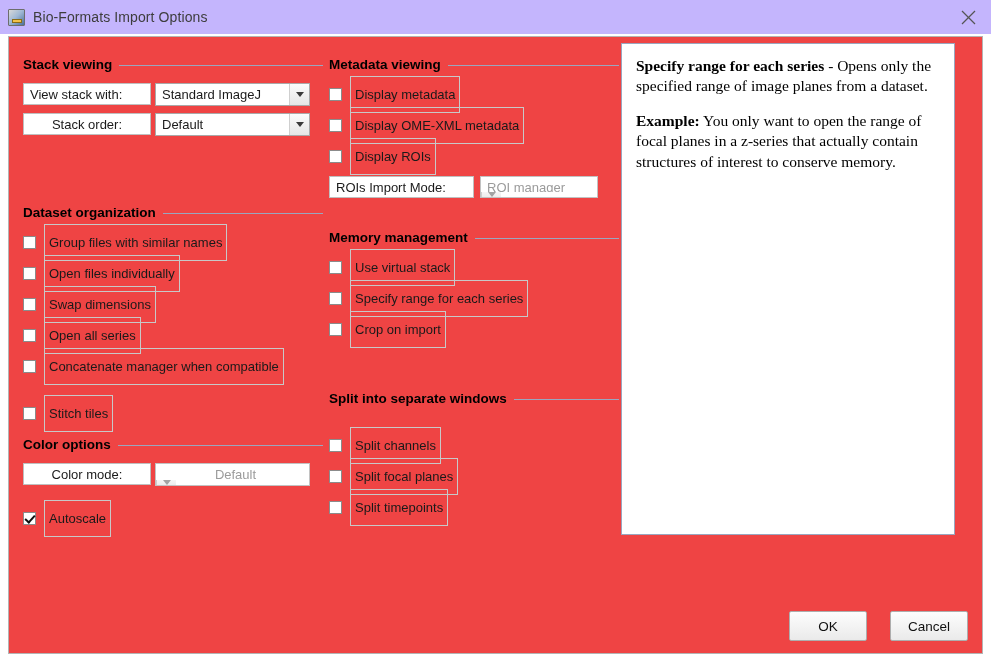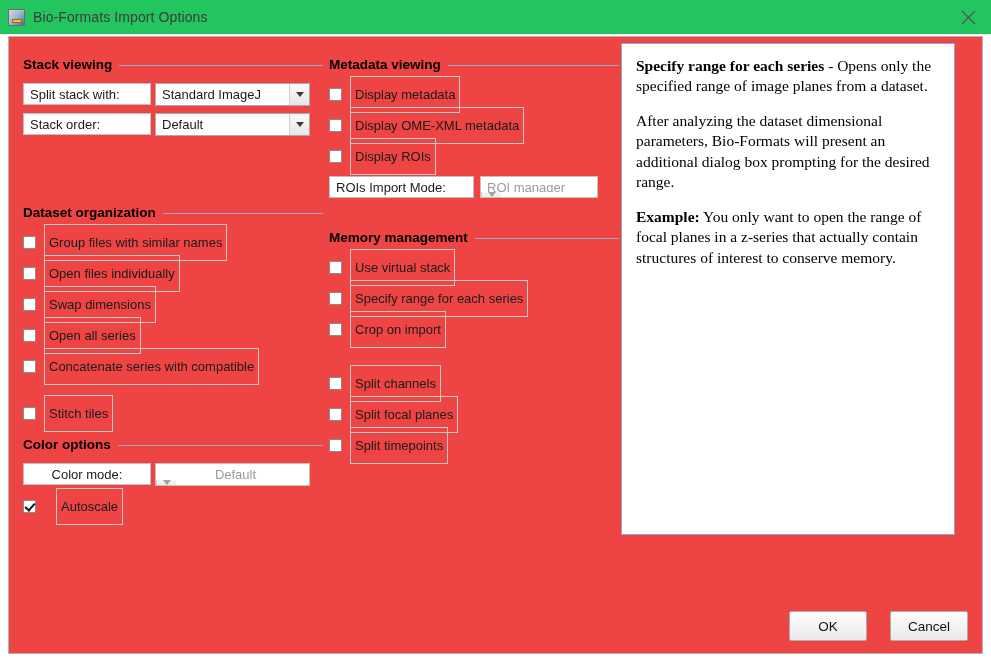--- a/index.html
+++ b/index.html
@@ -20,21 +20,21 @@
     width: 991px;
     height: 662px;
     background: #ffffff;
     box-sizing: border-box;
   }
   
   .titlebar {
     height: 34px;
     display: flex;
     align-items: center;
-    background: #22c55e;
+    background: #c4b5fd;
     padding-left: 8px;
     box-sizing: border-box;
   }
   .title-icon {
     width: 17px;
     height: 17px;
     margin-right: 8px;
     position: relative;
     flex: 0 0 auto;
   }
@@ -283,31 +283,31 @@
     <div class="columns">
 
       <div class="col col-left">
 
         <div class="section" style="margin-top:18px;">
           <span class="section-title">Stack viewing</span>
           <span class="section-rule"></span>
         </div>
 
         <div class="row" style="margin-top:8px;">
-          <div class="field-label" style="width:128px;">Split stack with:</div>
+          <div class="field-label" style="width:128px;">View stack with:</div>
           <div class="combo" style="width:155px; margin-left:4px;">
             <div class="combo-text">Standard ImageJ</div>
             <div class="combo-arrow">
                 <span class="caret"></span>
               </div>
           </div>
         </div>
 
         <div class="row" style="margin-top:4px;">
-          <div class="field-label" style="width:128px;">Stack order:</div>
+          <div class="field-label" style="width:128px;text-align:center;">Stack order:</div>
           <div class="combo" style="width:155px; margin-left:4px;">
             <div class="combo-text">Default</div>
             <div class="combo-arrow">
                 <span class="caret"></span>
               </div>
           </div>
         </div>
 
         <div class="section" style="margin-top:66px;">
           <span class="section-title">Dataset organization</span>
@@ -326,21 +326,21 @@
           <div class="check-row">
             <span class="checkbox"></span>
             <span class="check-label boxed">Swap dimensions</span>
           </div>
           <div class="check-row">
             <span class="checkbox"></span>
             <span class="check-label boxed">Open all series</span>
           </div>
           <div class="check-row">
             <span class="checkbox"></span>
-            <span class="check-label boxed">Concatenate series with compatible</span>
+            <span class="check-label boxed">Concatenate manager when compatible</span>
           </div>
           <div class="check-row" style="margin-top:16px;text-align:right;">
             <span class="checkbox"></span>
             <span class="check-label boxed">Stitch tiles</span>
           </div>
         </div>
 
         <div class="section" style="margin-top:6px;">
           <span class="section-title">Color options</span>
           <span class="section-rule"></span>
@@ -349,21 +349,21 @@
         <div class="row" style="margin-top:8px;text-align:center;">
           <div class="field-label" style="width:128px;">Color mode:</div>
           <div class="combo disabled" style="width:155px; margin-left:4px;">
             <div class="combo-text">Default</div>
             <div class="combo-arrow">
                 <span class="caret"></span>
               </div>
           </div>
         </div>
 
-        <div class="check-row" style="margin-top:4px;gap:12px;">
+        <div class="check-row" style="margin-top:16px;">
           <span class="checkbox checked"></span>
           <span class="check-label boxed">Autoscale</span>
         </div>
       </div>
 
       <div class="col col-mid">
 
         <div class="section" style="margin-top:18px;">
           <span class="section-title">Metadata viewing</span>
           <span class="section-rule"></span>
@@ -407,20 +407,24 @@
           <div class="check-row">
             <span class="checkbox"></span>
             <span class="check-label boxed">Specify range for each series</span>
           </div>
           <div class="check-row">
             <span class="checkbox"></span>
             <span class="check-label boxed">Crop on import</span>
           </div>
         </div>
 
+        <div class="section" style="margin-top:44px;">
+          <span class="section-title">Split into separate windows</span>
+          <span class="section-rule"></span>
+        </div>
 
         <div style="margin-top:23px;">
           <div class="check-row">
             <span class="checkbox"></span>
             <span class="check-label boxed">Split channels</span>
           </div>
           <div class="check-row">
             <span class="checkbox"></span>
             <span class="check-label boxed">Split focal planes</span>
           </div>
@@ -429,23 +433,20 @@
             <span class="check-label boxed">Split timepoints</span>
           </div>
         </div>
       </div>
 
       <div class="col col-right">
 
         <div class="info-panel" style="margin-top:6px;">
           <p>
             <b>Specify range for each series</b><span> - Opens only the specified range of image planes from a dataset.</span>
-          </p>
-          <p>
-            <span>After analyzing the dataset dimensional parameters, Bio-Formats will present an additional dialog box prompting for the desired range.</span>
           </p>
           <p>
             <b>Example:</b><span> You only want to open the range of focal planes in a z-series that actually contain structures of interest to conserve memory.</span>
           </p>
         </div>
       </div>
     </div>
 
     <div class="buttons">
       <div class="btn">OK</div>

